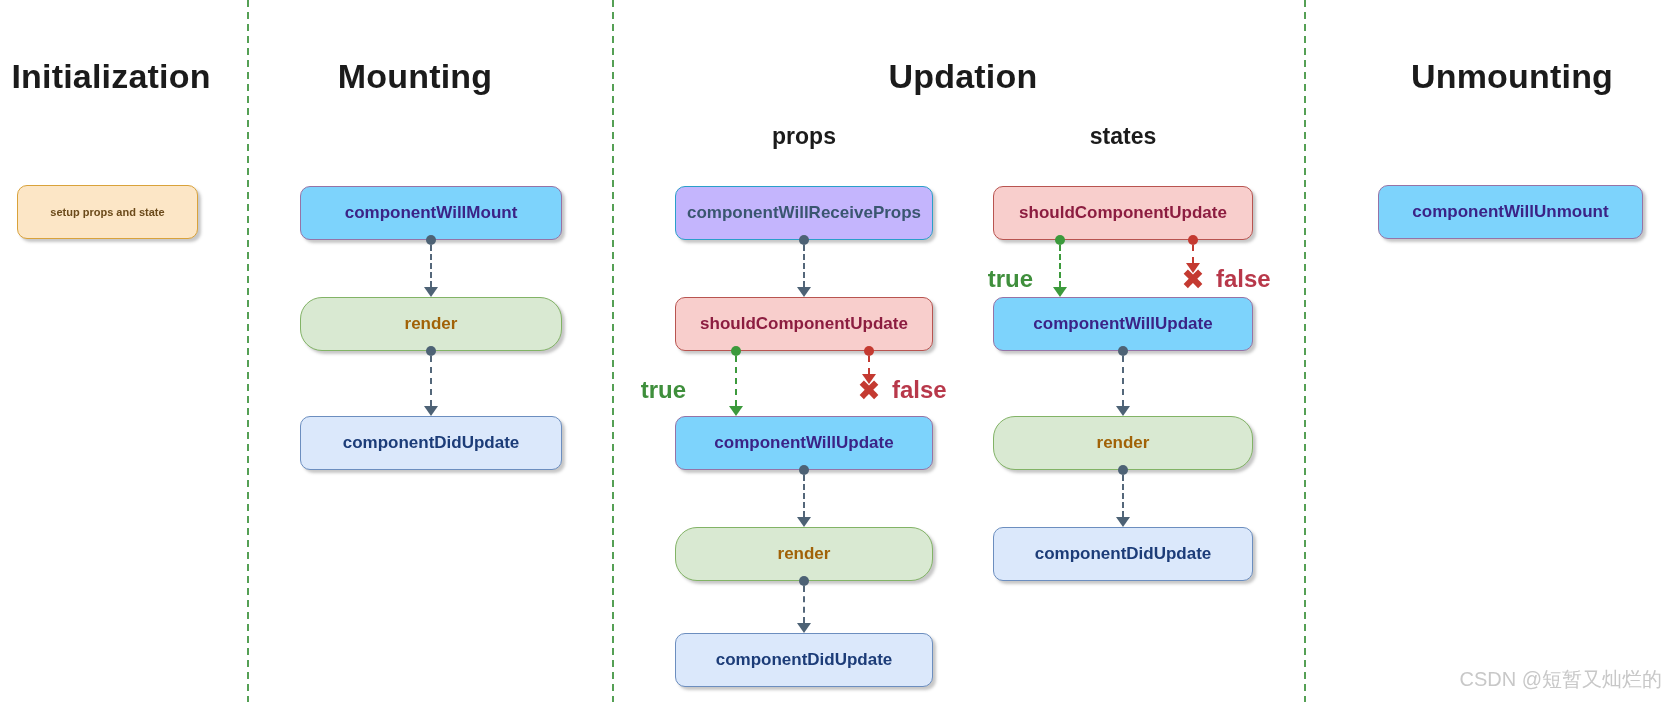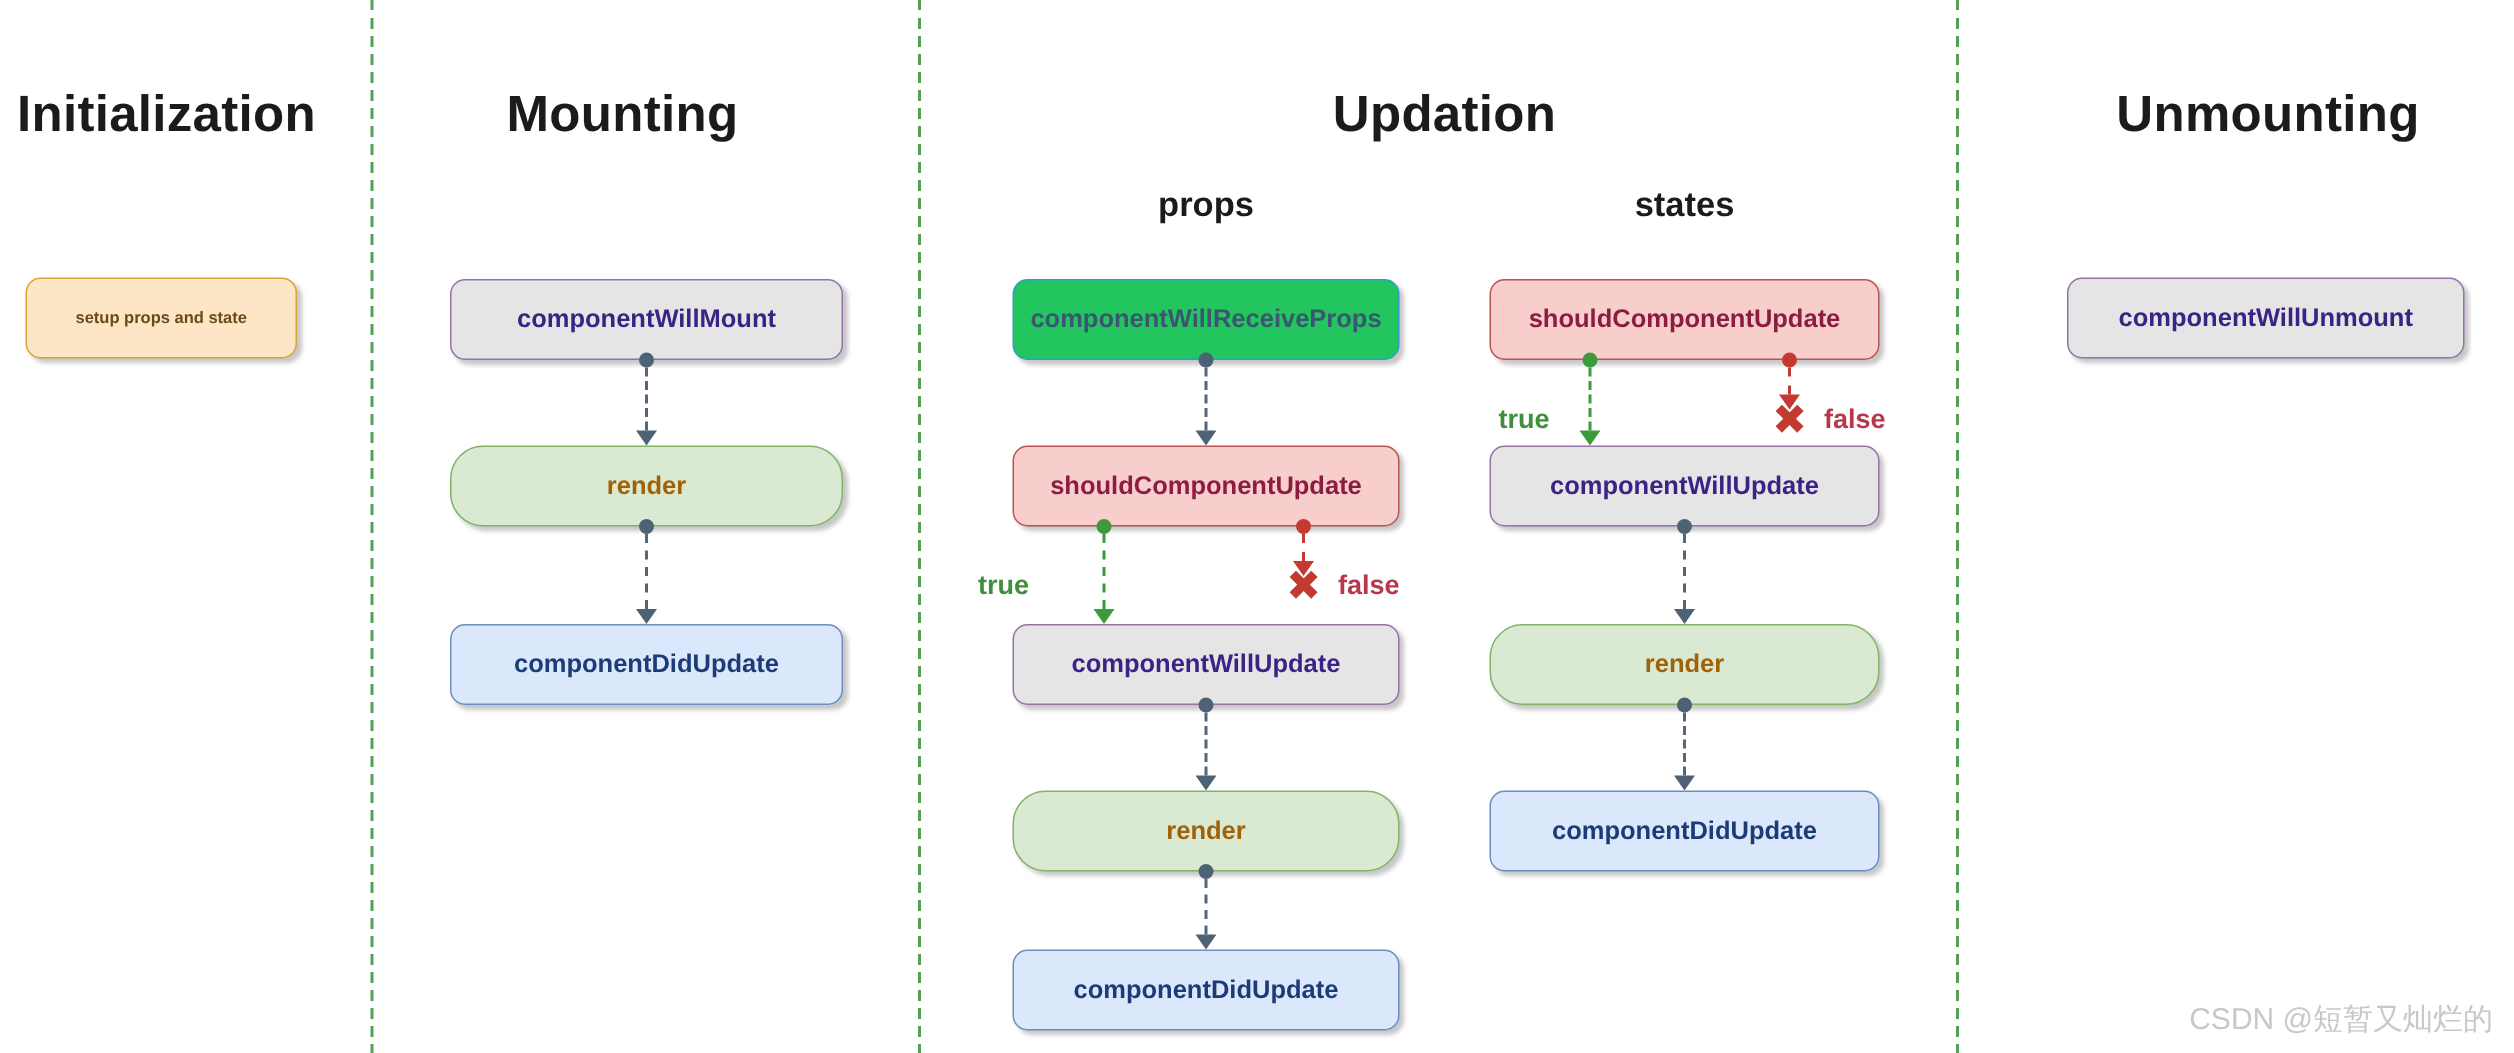--- a/index.html
+++ b/index.html
@@ -29,24 +29,24 @@
   }
 
   
   .box {
     position: absolute; height: 54px; border-radius: 10px;
     display: flex; align-items: center; justify-content: center;
     font-size: 17px; font-weight: 700;
     border: 1.6px solid; box-shadow: 3px 3px 3px rgba(130,130,130,0.45);
   }
   .box.orange { background: #fce6c6; border-color: #d9a23a; color: #6b4a1a; font-size: 11px; }
-  .box.purple { background: #e5e5e5; border-color: #9673a6; color: #3b2386; }
+  .box.purple { background: #7dd3fc; border-color: #9673a6; color: #3b2386; }
   .box.green  { background: #d9e9d2; border-color: #82b366; color: #a16207; border-radius: 22px; }
   .box.blue   { background: #dbe8fb; border-color: #6c8ebf; color: #1c3c78; }
-  .box.cyan   { background: #22c55e; border-color: #2a9fc9; color: #3a5670; }
+  .box.cyan   { background: #c4b5fd; border-color: #2a9fc9; color: #3a5670; }
   .box.red    { background: #f8cecc; border-color: #b85450; color: #8c1d40; }
 
   
   .connector {
     position: absolute; width: 14px;
     display: flex; flex-direction: column; align-items: center;
   }
   .connector .dot { width: 10px; height: 10px; border-radius: 50%; flex: 0 0 auto; }
   .connector .line { flex: 1 1 auto; width: 0; border-left: 2px dashed; }
   .connector .arrow {
@@ -57,21 +57,21 @@
   .connector.gray .dot   { background: #4d6275; }
   .connector.gray .line  { border-left-color: #54677a; }
   .connector.gray .arrow { border-top-color: #4d6275; }
   .connector.greenline .dot   { background: #3c9a3c; }
   .connector.greenline .line  { border-left-color: #3c9a3c; }
   .connector.greenline .arrow { border-top-color: #3c9a3c; }
   .connector.redline .dot   { background: #c43a31; }
   .connector.redline .line  { border-left-color: #c43a31; }
   .connector.redline .arrow { border-top-color: #c43a31; }
 
-  .branch-label { position: absolute; font-size: 18px; font-weight: 700; height: 22px; line-height: 22px; }
+  .branch-label { position: absolute; font-size: 24px; font-weight: 700; height: 22px; line-height: 22px; }
   .branch-label.true  { color: #3f8f3c; text-align: right; width: 68px; }
   .branch-label.false { color: #b8384a; }
   .x-mark {
     position: absolute; width: 34px; text-align: center;
     font-size: 28px; line-height: 30px; font-weight: 900; color: #c43a31;
   }
 
   .watermark {
     position: absolute; top: 666px; left: 1360px; width: 302px;
     text-align: right; font-size: 20px; color: #c8c8c8;

